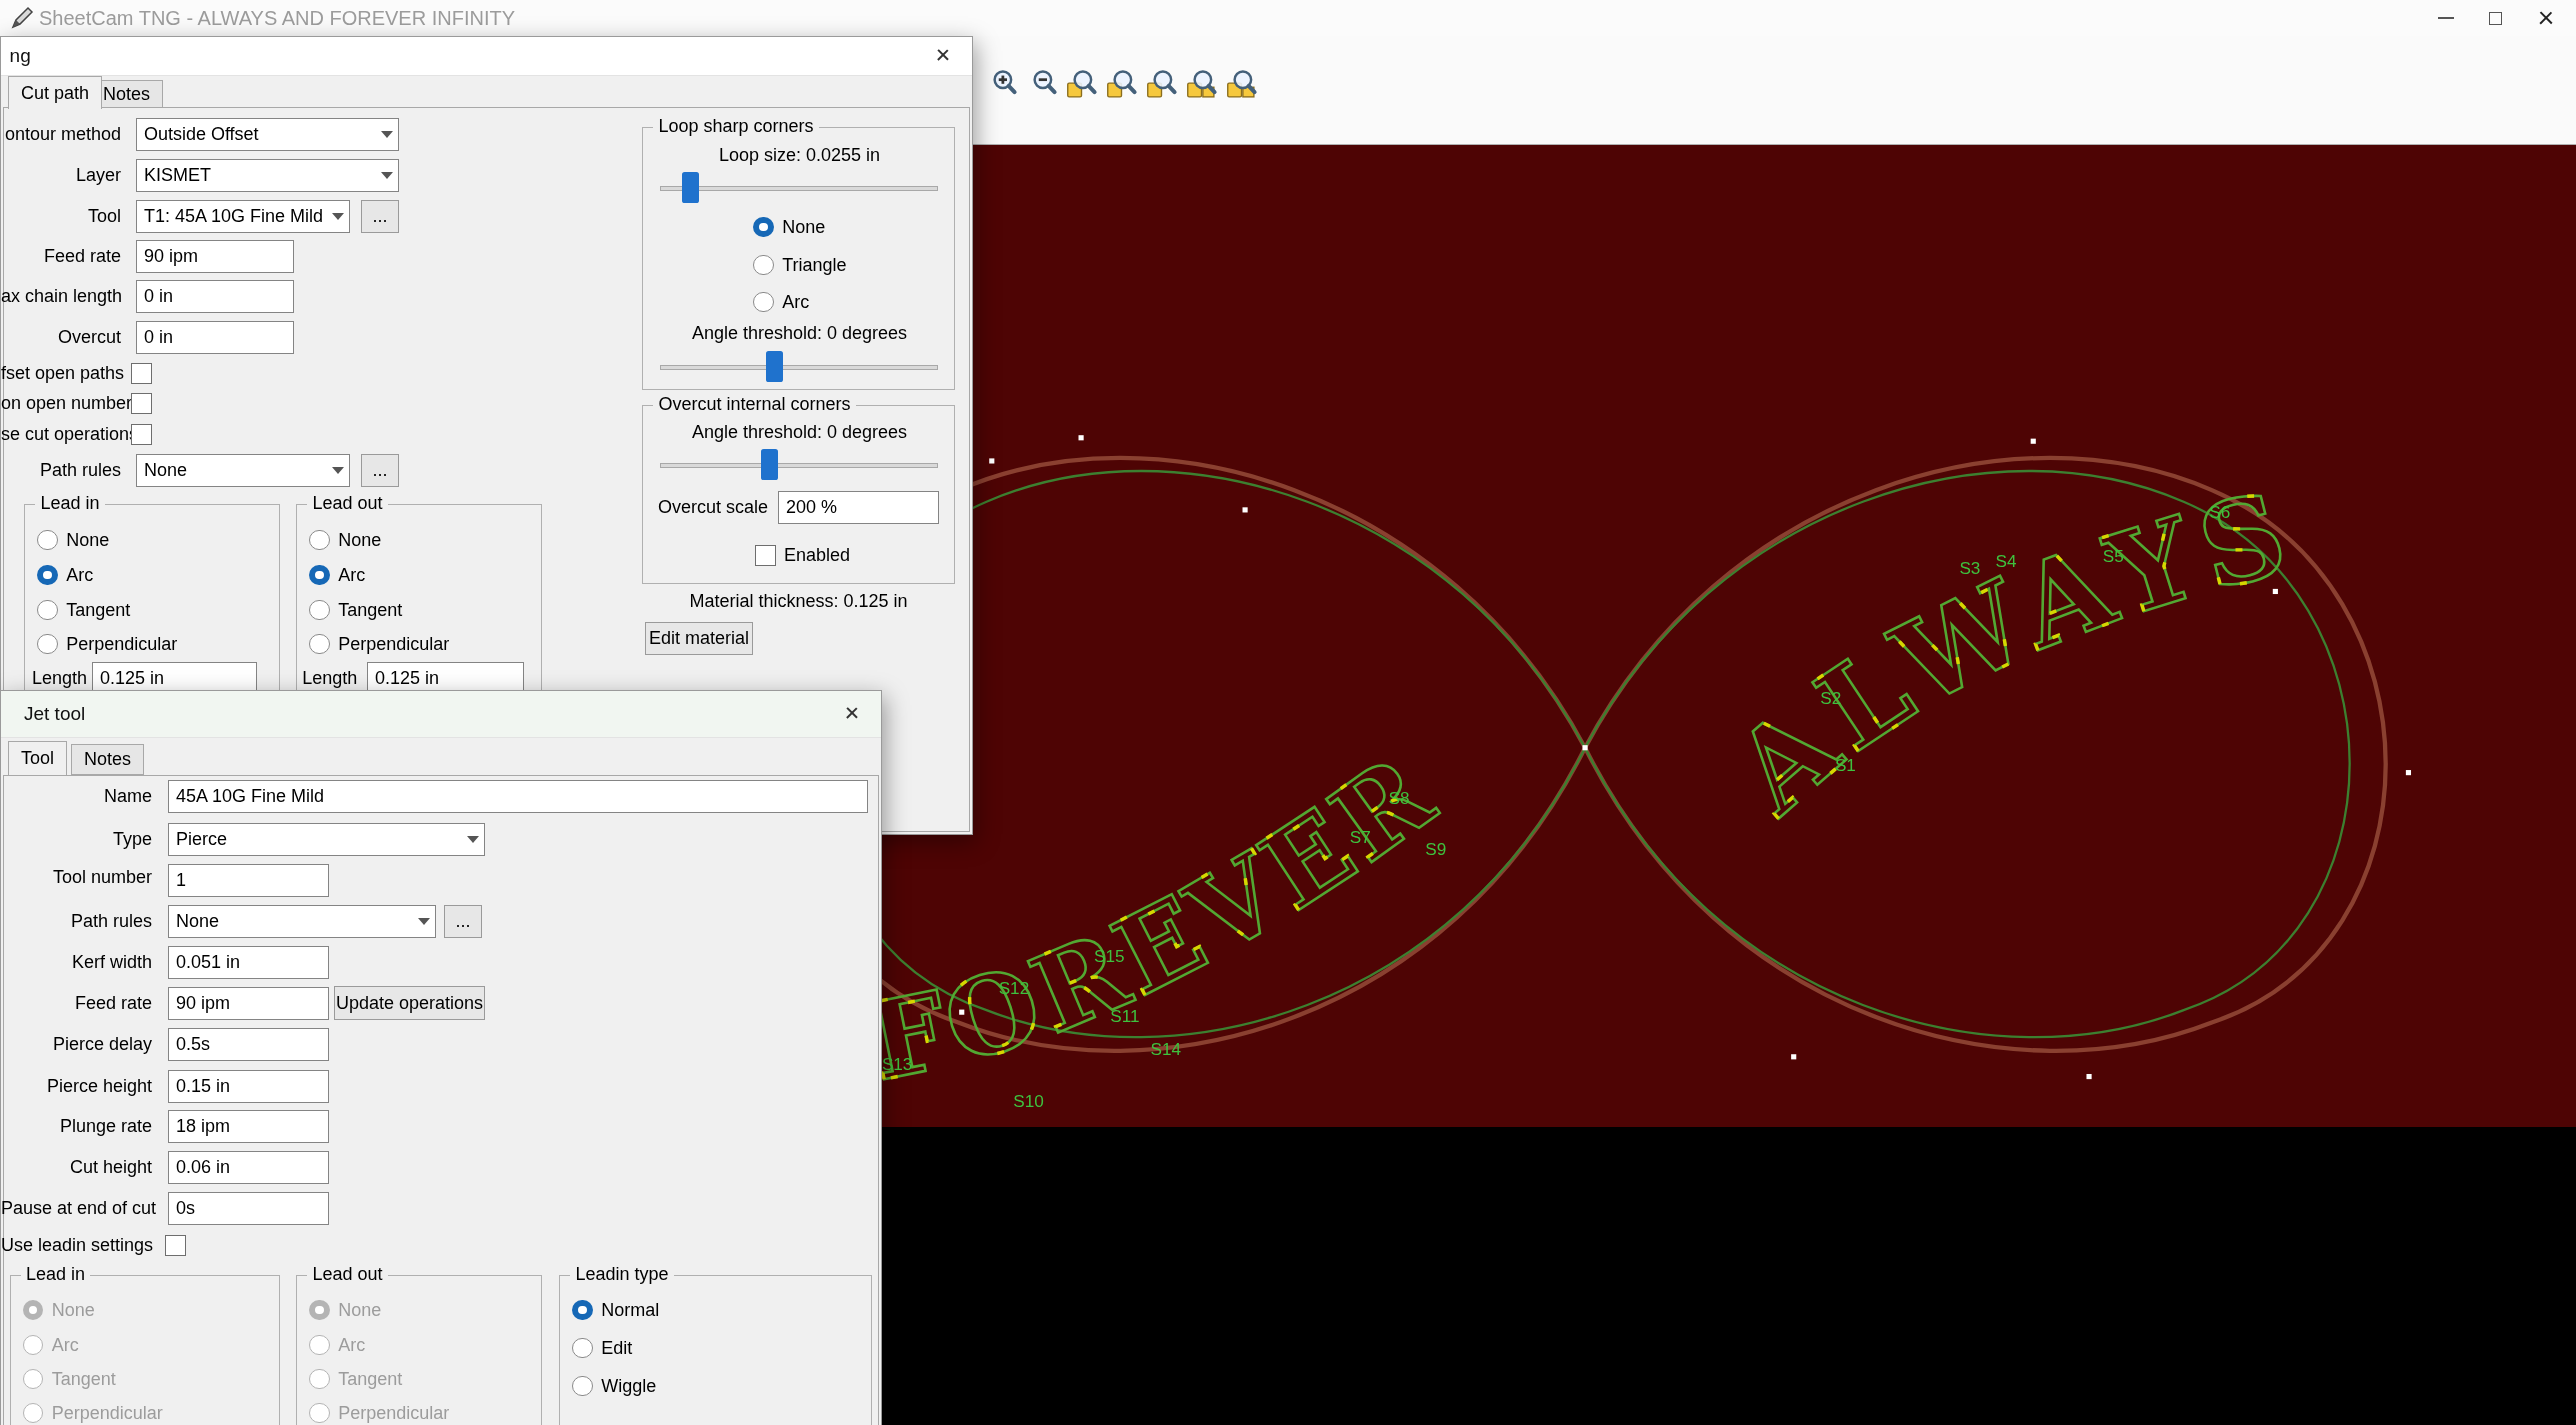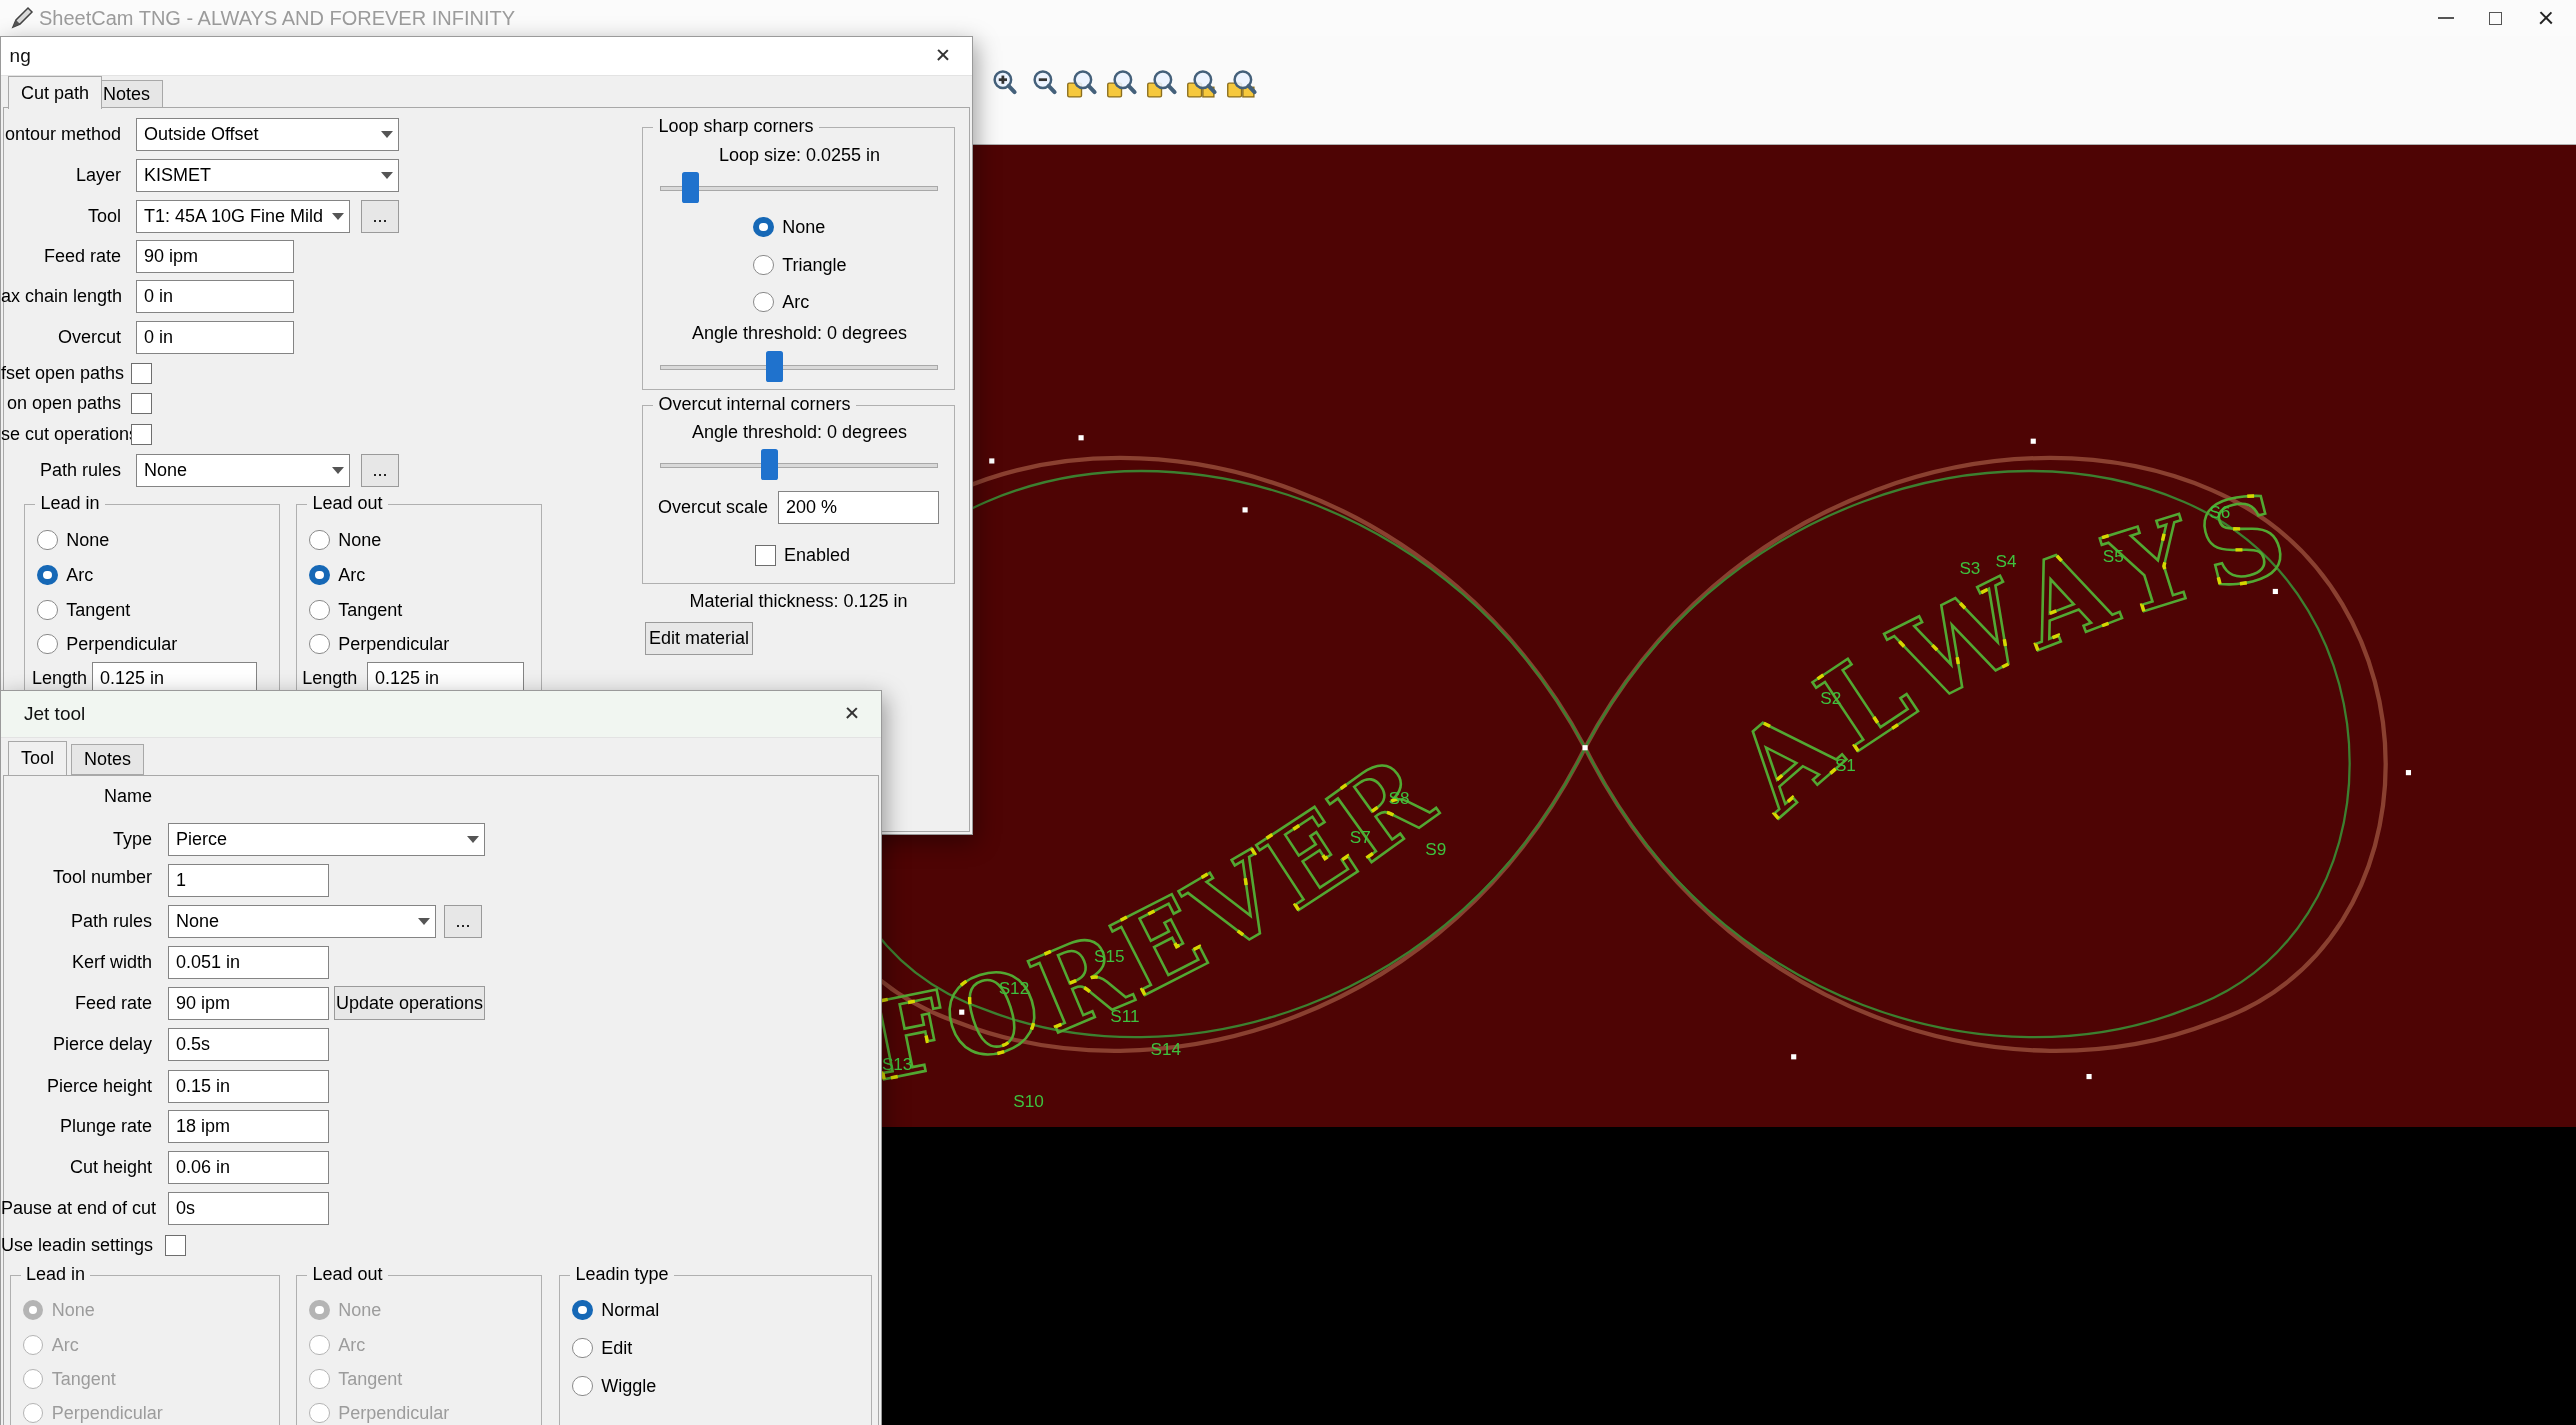--- a/index.html
+++ b/index.html
@@ -232,21 +232,21 @@
 
   <div class="flabel" style="left:0;top:243px;width:120px">ax chain length</div>
   <div class="tin" style="left:135px;top:243px;width:158px">0 in</div>
 
   <div class="flabel" style="left:0;top:284px;width:120px">Overcut</div>
   <div class="tin" style="left:135px;top:284px;width:158px">0 in</div>
 
   <div class="flabel" style="left:0;top:320px;width:120px">fset open paths</div>
   <span class="cb" style="left:130px;top:326px"></span>
 
-  <div class="flabel" style="left:0;top:350px;width:120px">on open paths</div>
+  <div class="flabel" style="left:0;top:350px;width:120px">on open number</div>
   <span class="cb" style="left:130px;top:356px"></span>
 
   <div class="flabel" style="left:0;top:381px;width:120px">se cut operations</div>
   <span class="cb" style="left:130px;top:387px"></span>
 
   <div class="flabel" style="left:0;top:417px;width:120px">Path rules</div>
   <div class="dd" style="left:135px;top:417px;width:214px">
       <span class="ddv">None</span>
       <span class="arr"></span>
     </div>
@@ -348,20 +348,21 @@
   </div>
   <div class="tab active" style="left:6.9px;top:50px;height:34px">
       <span>Tool</span>
     </div>
   <div class="tab inactive" style="left:70px;top:53px;height:31px">
       <span>Notes</span>
     </div>
   <div class="panel" style="left:1.7px;top:84px;right:1.7px;bottom:-1.7px"></div>
 
   <div class="flabel" style="left:0;top:89px;width:151px">Name</div>
+  <div class="tin" style="left:167px;top:89px;width:700px">45A 10G Fine Mild</div>
 
   <div class="flabel" style="left:0;top:132px;width:151px">Type</div>
   <div class="dd" style="left:167px;top:132px;width:317px">
       <span class="ddv">Pierce</span>
       <span class="arr"></span>
     </div>
 
   <div class="flabel" style="left:0;top:170px;width:151px">Tool number</div>
   <div class="tin" style="left:167px;top:173px;width:161px">1</div>
 

